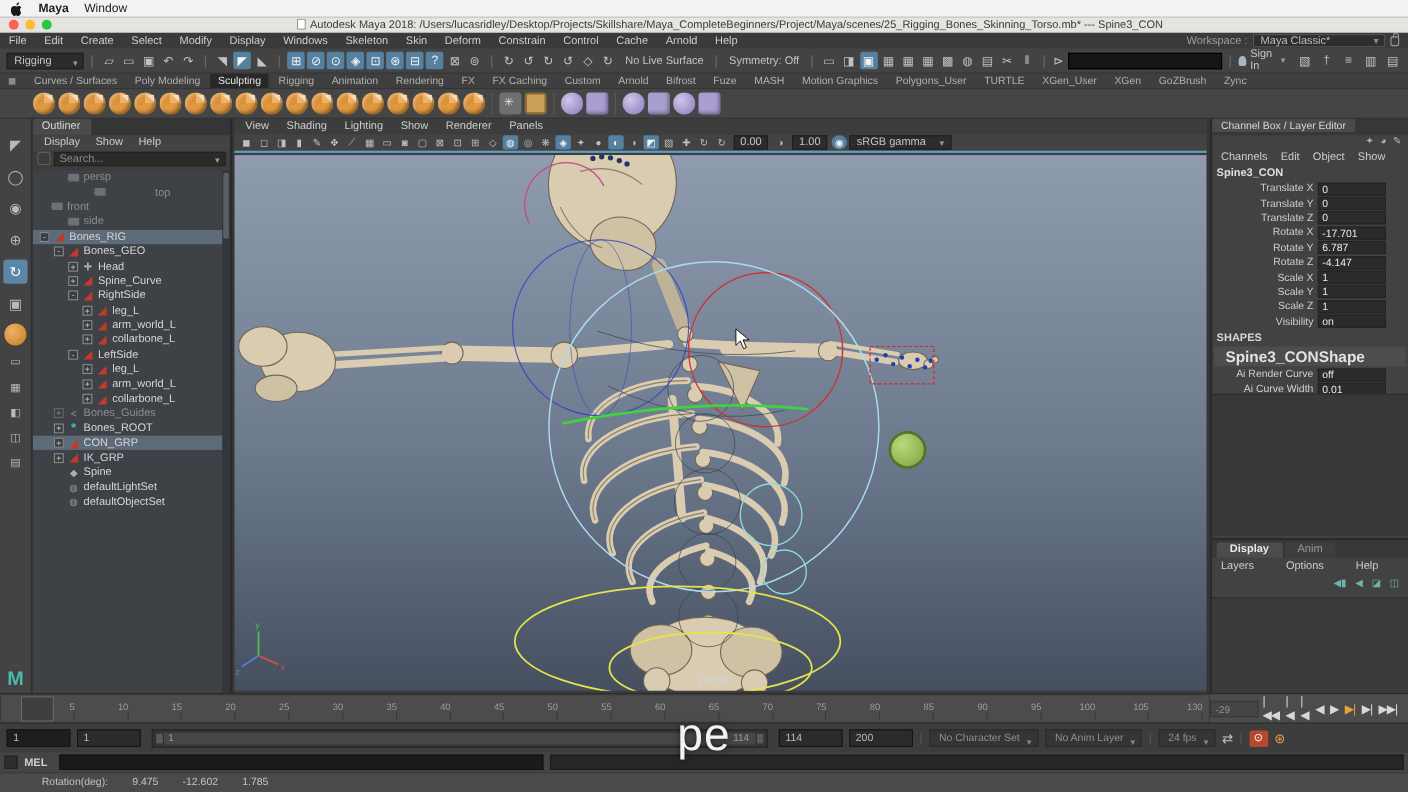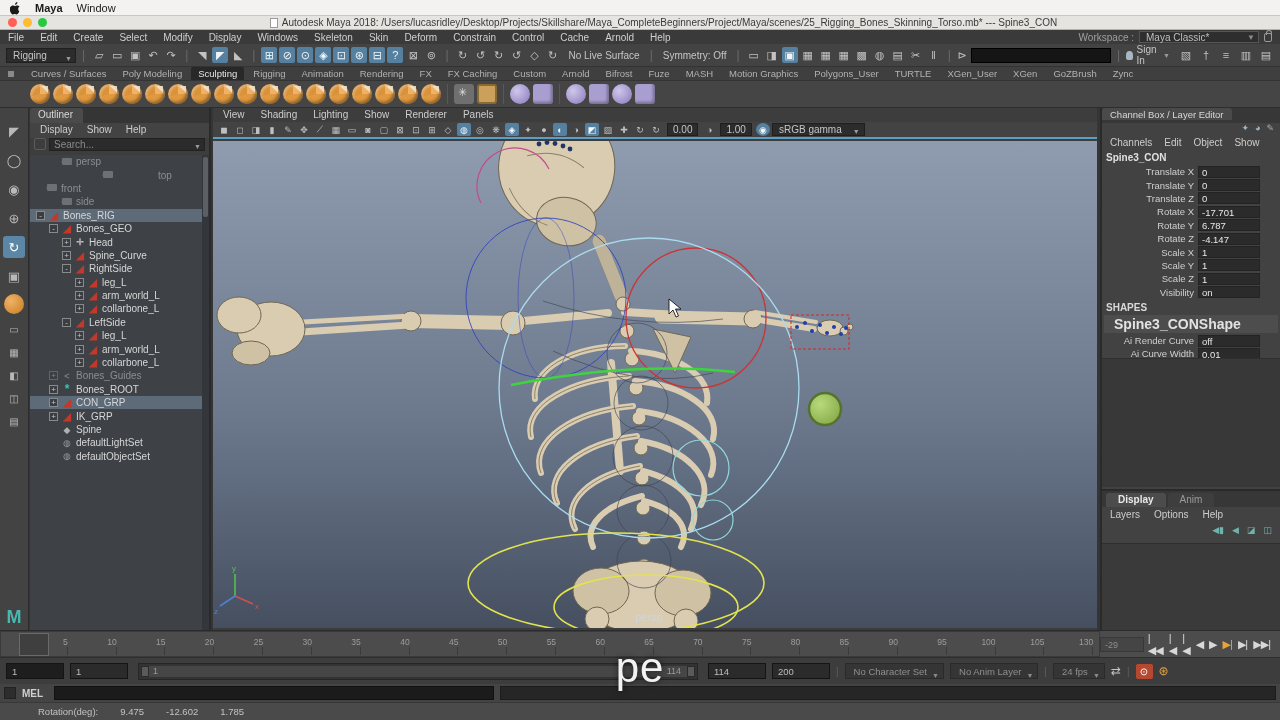--- a/index.html
+++ b/index.html
@@ -124,21 +124,21 @@
   .chval { width:62px; background:#2b2b2b; border:1px solid #232323; color:#e8e8e8; font-size:9.5px; height:12px; line-height:11px; padding:0 3px; }
   .cb-section { color:#d8d8d8; font-weight:bold; font-size:10px; padding:3px 0 1px 4px; }
   .cb-shape { background:#4d4d4d; color:#e2e2e2; font-weight:bold; font-size:14px; padding:1px 0 1px 10px; margin:1px 2px; }
   .cb-rest { background:#383838; position:absolute; left:0; right:0; top:250px; bottom:143px; border-top:1px solid #2f2f2f; }
 
   
   .layereditor { position:absolute; left:0; right:0; bottom:0; height:141px; background:#424242; border-top:2px solid #2a2a2a; }
   .le-tabs { display:flex; gap:2px; padding:2px 4px 0 4px; background:#373737; height:16px; }
   .le-tab { padding:1px 12px; font-size:10px; color:#9a9a9a; background:#3e3e3e; border-radius:3px 3px 0 0; }
   .le-tab.active { background:#4c4c4c; color:#e8e8e8; font-weight:bold; }
-  .le-menus { display:flex; gap:14px; padding:2px 0 0 8px; height:15px; }
+  .le-menus { display:flex; gap:29px; padding:2px 0 0 8px; height:15px; }
   .le-menu { color:#cdcdcd; font-size:10px; }
   .le-icons { display:flex; justify-content:flex-end; gap:8px; padding:3px 8px 0 0; color:#6fb3ad; font-size:9px; }
   .le-list { position:absolute; left:0; right:0; top:52px; bottom:0; background:#3a3a3a; border-top:1px solid #2e2e2e; }
 
   
   .timeline { position:absolute; left:0; top:630px; width:1280px; height:27px; background:#4c4c4c; border-top:1px solid #2b2b2b; display:flex; }
   .tl-slider { position:relative; width:1108px; height:100%; background:#4c4c4c; border:1px solid #3a3a3a; }
   .tl-current { position:absolute; left:18px; top:1px; width:30px; height:23px; background:#3f3f3f; border:1px solid #6a6a6a; }
   .tl-ticks { position:absolute; left:18px; right:6px; top:0; bottom:0; display:flex; }
   .tl-cell { flex:1; position:relative; color:#9d9d9d; font-size:8.5px; text-align:right; padding-top:5px; }
@@ -387,21 +387,21 @@
       </div>
       <div class="ol-tree" id="ol-tree">
         <div class="ol-scroll">
             <span class="ol-thumb"></span>
           </div>
       <div class="orow muted" style="padding-left: 19px;">
             <span style="width: 12px; flex: 0 0 auto;"></span>
             <span class="oicon"><span class="ic-camera"></span></span>
             <span class="olabel">persp</span>
           </div>
-          <div class="orow muted" style="padding-left: 19px; gap: 41px;">
+          <div class="orow muted" style="padding-left: 2px; gap: 41px;">
             <span style="width: 12px; flex: 0 0 auto;"></span>
             <span class="oicon"><span class="ic-camera"></span></span>
             <span class="olabel">top</span>
           </div>
           <div class="orow muted" style=" text-align: right;">
             <span style="width: 12px; flex: 0 0 auto;"></span>
             <span class="oicon"><span class="ic-camera"></span></span>
             <span class="olabel">front</span>
           </div>
           <div class="orow muted" style="padding-left: 19px;">

